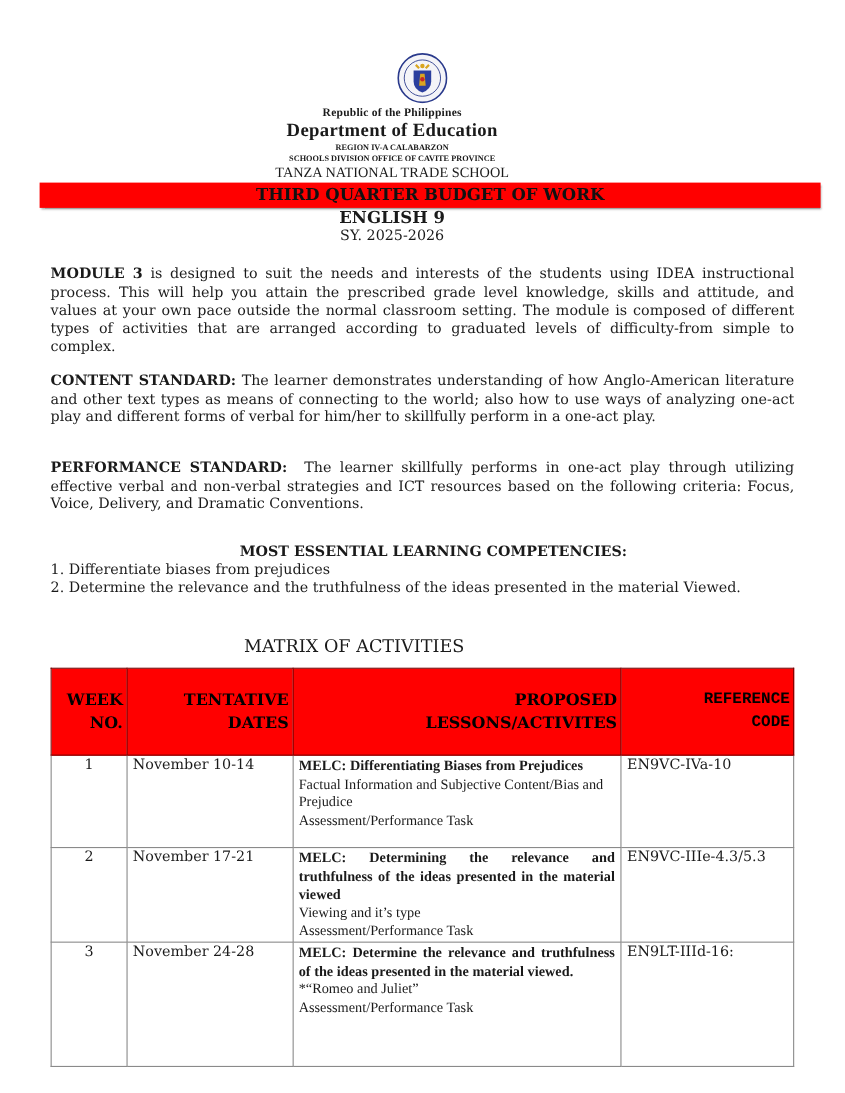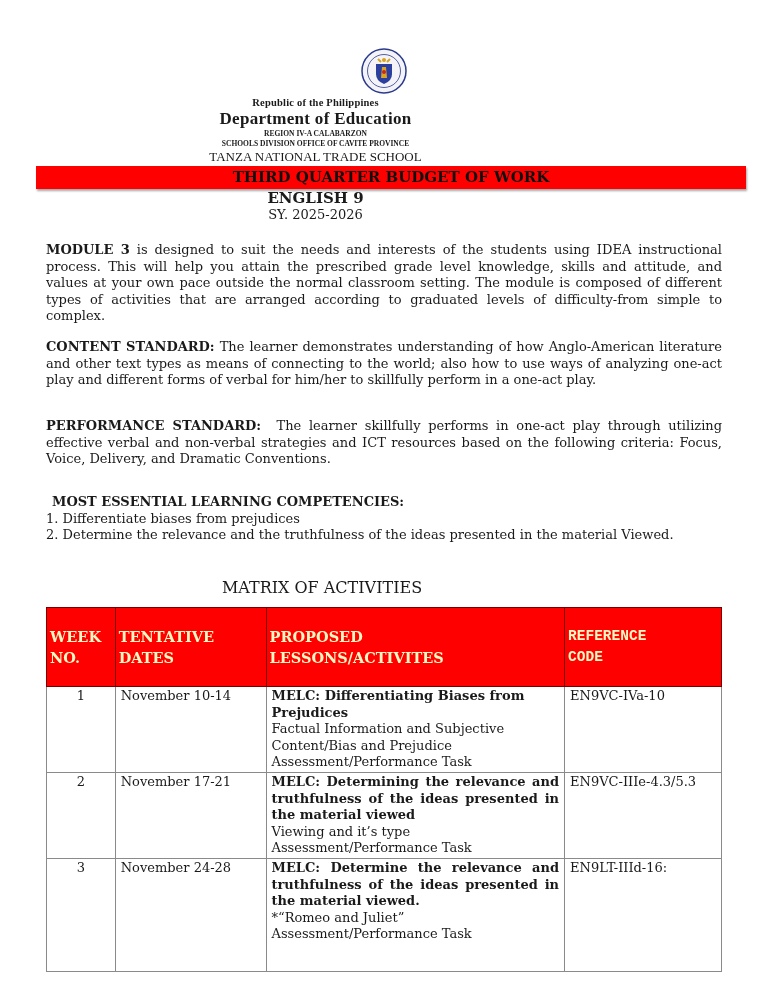--- a/index.html
+++ b/index.html
@@ -1,45 +1,45 @@
 <!DOCTYPE html>
 <html><head>
 <meta charset="utf-8">
 <style>
   html, body { margin: 0; padding: 0; background: #ffffff; }
   body { width: 768px; height: 994px; position: relative; overflow: hidden;
          font-family: "DejaVu Serif", "Liberation Serif", serif; color: #1a1a1a; }
   .seal { position: absolute; left: 361px; top: 48px; width: 46px; height: 46px; }
-  .hdr { position: absolute; left: 0; width: 631px; text-align: center; }
+  .hdr { position: absolute; left: 0; width: 631px; text-align: center; padding-left: 41px; }
   .republic { top: 97px; font-family: "Liberation Serif", serif; font-weight: bold; font-size: 10.5px; letter-spacing: 0.2px; }
   .deped { top: 109px; font-family: "Liberation Serif", serif; font-weight: bold; font-size: 17px; letter-spacing: 0.3px; }
   .region { top: 129px; font-family: "Liberation Serif", serif; font-weight: bold; font-size: 7.5px; }
   .division { top: 139px; font-family: "Liberation Serif", serif; font-weight: bold; font-size: 7.5px; }
   .school { top: 149px; font-family: "Liberation Serif", serif; font-weight: normal; font-size: 13px; }
   .banner { position: absolute; left: 36px; top: 166px; width: 710px; height: 23px; background: #ff0000;
             box-shadow: 1px 2px 2px rgba(0,0,0,0.35); text-align: center; }
   .banner span { font-family: "DejaVu Serif", serif; font-weight: bold; font-size: 15px; line-height: 23px; color: #111; }
   .subject { top: 189px; font-weight: bold; font-size: 15px; }
   .sy { top: 207px; font-size: 13px; }
   .para { position: absolute; left: 46px; width: 676px; font-size: 13px; line-height: 16.6px; text-align: justify; }
   .para b { font-weight: bold; }
   .p1 { top: 242px; }
   .p2 { top: 339px; }
   .p3 { top: 418px; }
   .melc-block { position: absolute; left: 46px; width: 690px; top: 494px; font-size: 13px; line-height: 16.6px; }
-  .melc-title { font-weight: bold; padding-left: 6px; }
+  .melc-title { font-weight: bold; padding-left: 6px; text-align: center; }
   .matrix-title { position: absolute; left: 0; width: 644px; top: 578px; text-align: center;
                   font-weight: normal; font-size: 16px; }
   table.matrix { position: absolute; left: 46px; top: 607px; width: 676px; border-collapse: collapse; font-size: 13px; }
-  table.matrix th { background: #ff0000; color: #fef9c3; font-weight: bold; font-size: 14.5px; line-height: 21px;
-                    border: 1px solid #7a0000; height: 78px; text-align: left; vertical-align: middle; padding: 0 3px; }
+  table.matrix th { background: #ff0000; color: #000000; font-weight: bold; font-size: 14.5px; line-height: 21px;
+                    border: 1px solid #7a0000; height: 78px; text-align: right; vertical-align: middle; padding: 0 3px; }
   table.matrix th.c1 { border-right-color: #7a0000; }
   table.matrix td { border: 1px solid #8a8a8a; vertical-align: top; padding: 1px 5px; line-height: 16.6px; }
   table.matrix td.wk { text-align: center; }
-  table.matrix td.ls { text-align: justify; }
+  table.matrix td.ls { text-align: justify; font-family: Liberation Serif, serif; }
   .c1 { width: 60px; } .c2 { width: 140px; } .c3 { width: 284px; } .c4 { width: 146px; font-family: Liberation Mono, monospace; }
   .r1 td { height: 81px; } .r2 td { height: 81px; } .r3 td { height: 110px; }
   .bold { font-weight: bold; }
 </style>
 </head>
 <body>
 
 <svg class="seal" viewBox="0 0 46 46">
   <circle cx="23" cy="23" r="22" fill="#f4f4f8" stroke="#2a3a8c" stroke-width="1.5"></circle>
   <circle cx="23" cy="23" r="16.5" fill="none" stroke="#2a3a8c" stroke-width="0.8"></circle>

